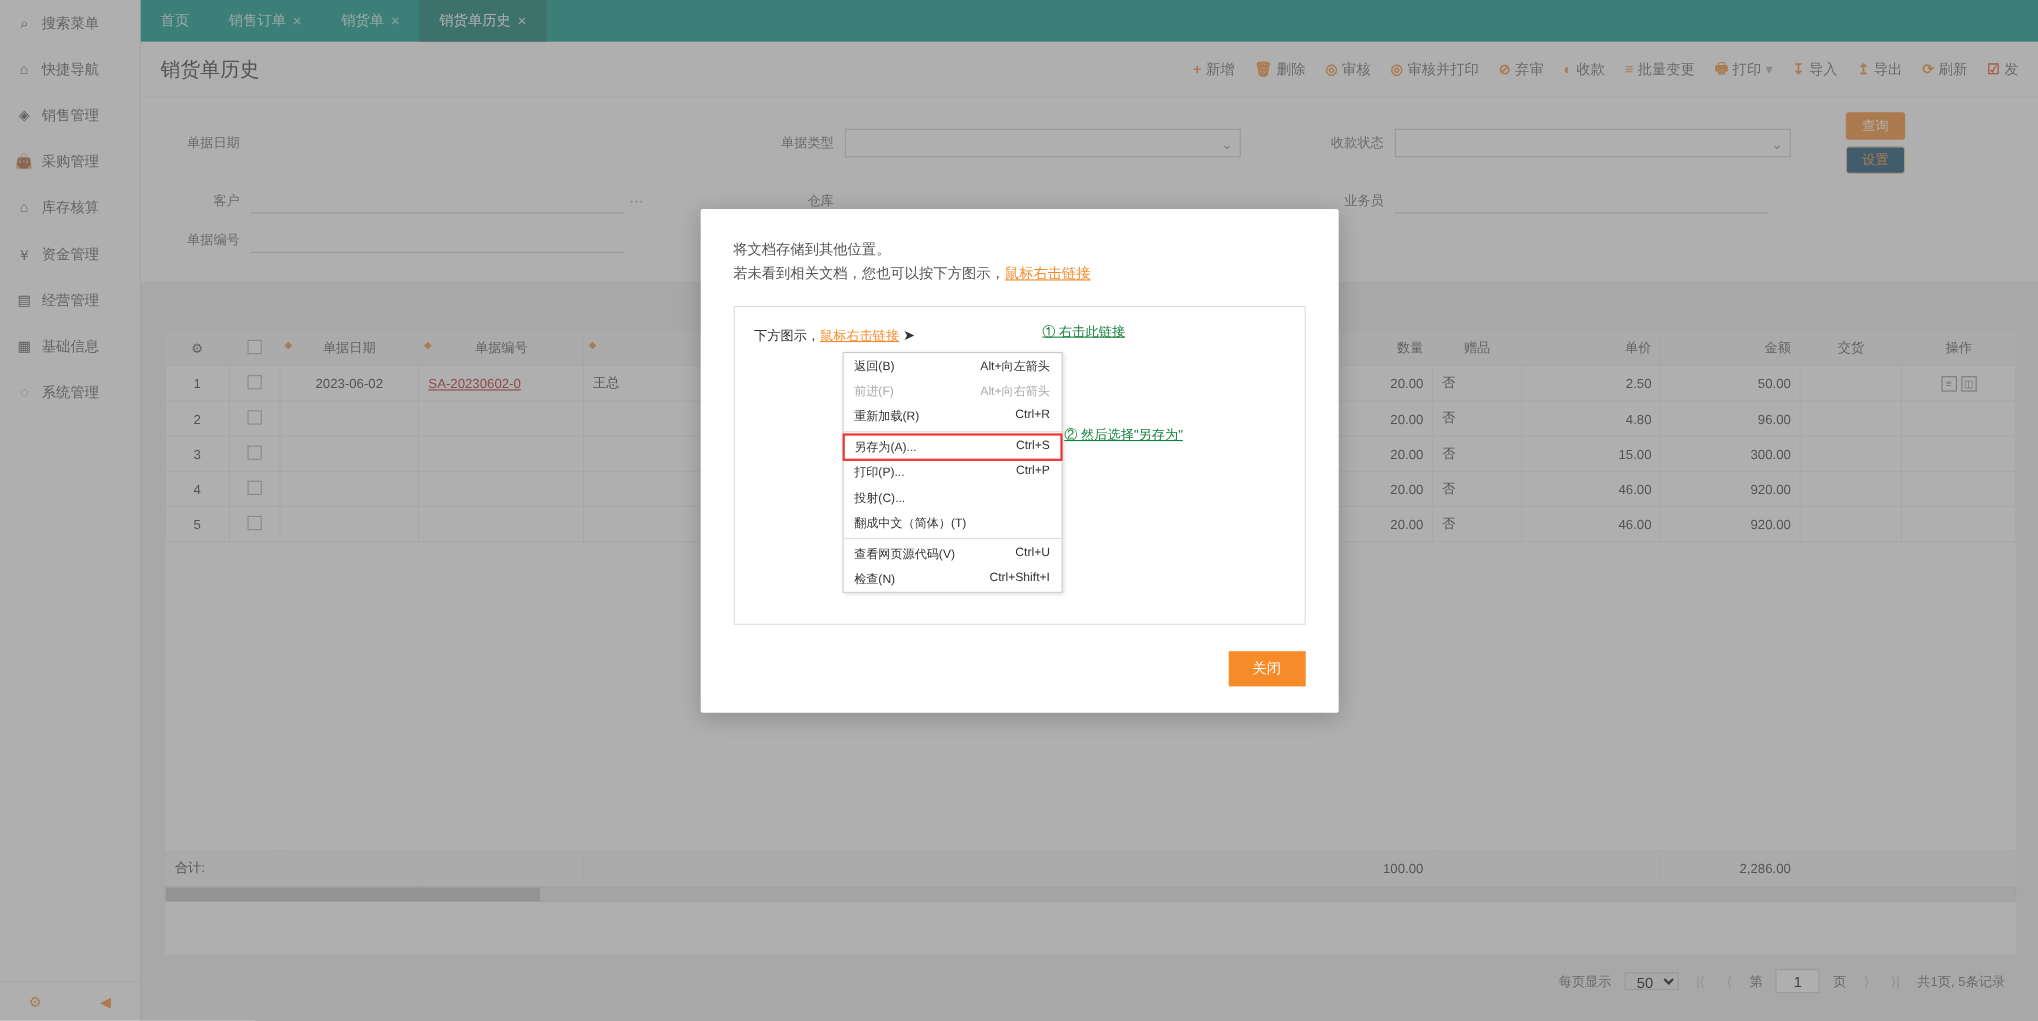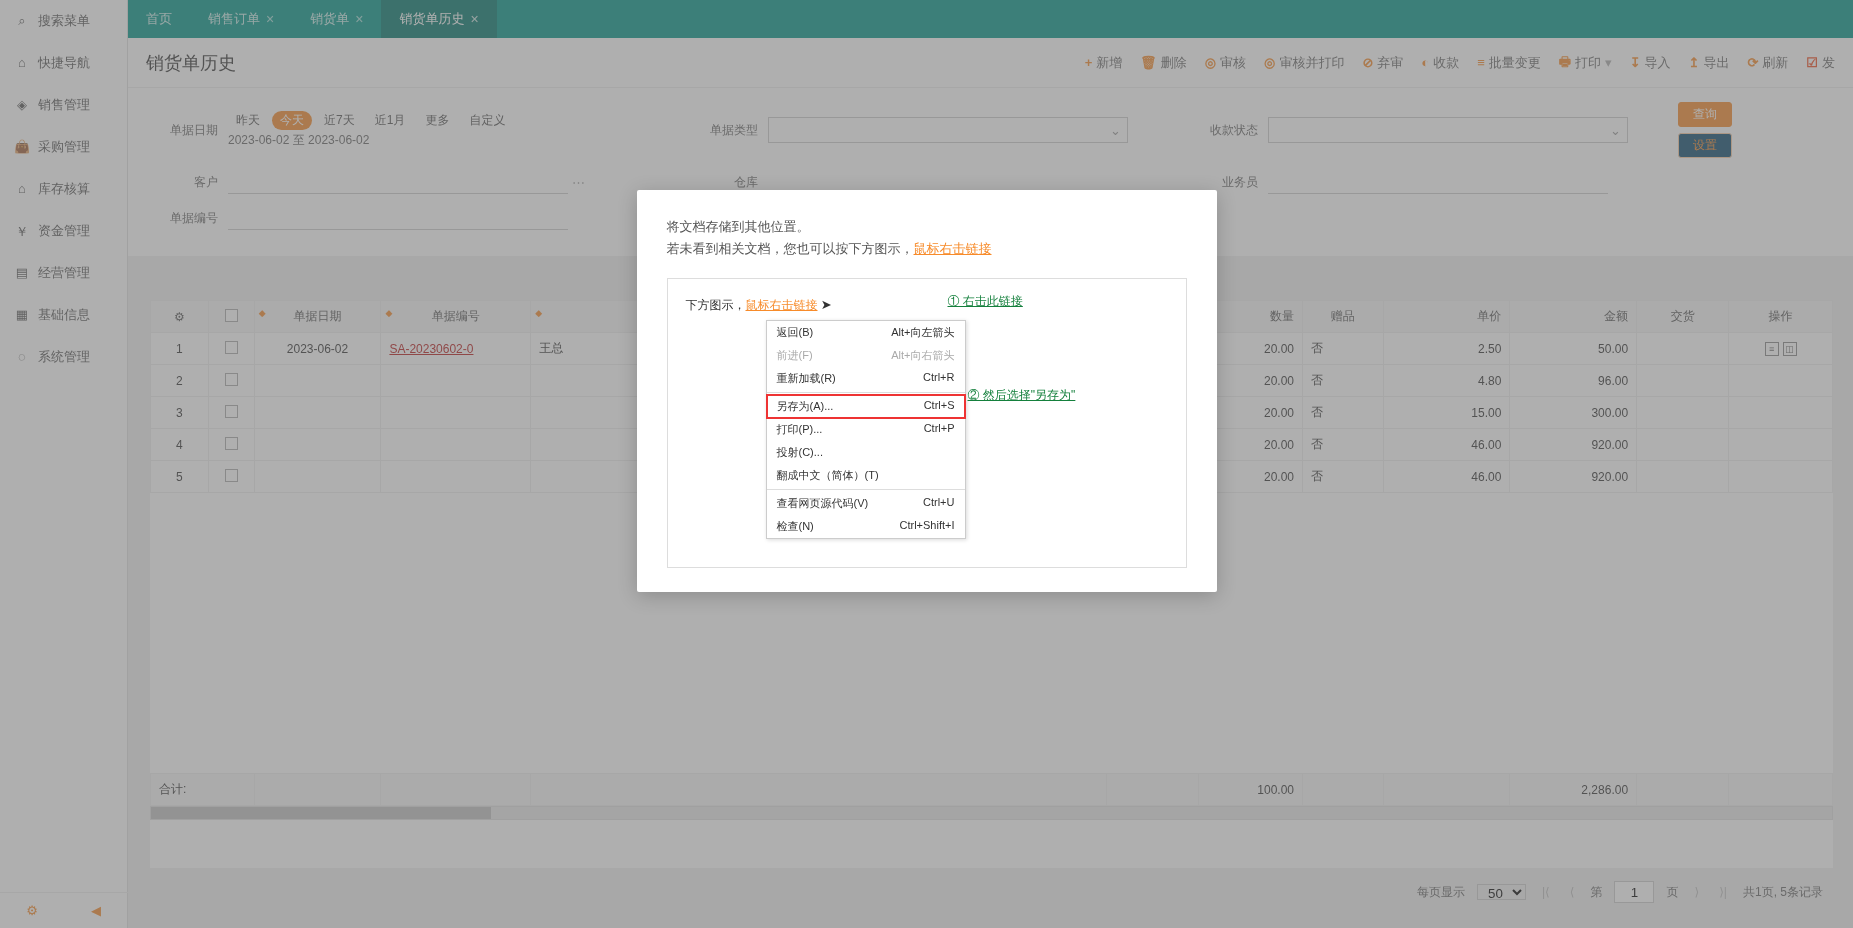--- a/index.html
+++ b/index.html
@@ -189,31 +189,20 @@
         <span class="ticon" style="color:#f04e23;">☑</span>
         <span>发</span>
       </div>
   </div>
 </div>
 
 <div class="filter-area">
   <div class="filter-row">
     <div class="filter-group" style="width:460px;">
       <div class="filter-label">单据日期</div>
-      <div>
-        <div id="date-chips" style="display:flex;gap:4px;margin-bottom:2px;">
-            <span class="date-chip">昨天</span>
-            <span class="date-chip active">今天</span>
-            <span class="date-chip">近7天</span>
-            <span class="date-chip">近1月</span>
-            <span class="date-chip">更多</span>
-            <span class="date-chip">自定义</span>
-          </div>
-        <div style="font-size:12px;color:#666;">2023-06-02 至 2023-06-02</div>
-      </div>
     </div>
     <div class="filter-group" style="width:460px;margin-left:80px;">
       <div class="filter-label">单据类型</div>
       <div class="filter-sel">
           <span>⌄</span>
         </div>
     </div>
     <div class="filter-group" style="width:460px;margin-left:40px;">
       <div class="filter-label">收款状态</div>
       <div class="filter-sel">
@@ -451,14 +440,17 @@
             <span>查看网页源代码(V)</span>
             <span>Ctrl+U</span>
           </div>
           <div class="cm-item">
             <span>检查(N)</span>
             <span>Ctrl+Shift+I</span>
           </div>
         </div>
       <div class="annot" style="top:108px;left:300px;">② 然后选择"另存为"</div>
     </div>
+    <div class="modal-footer">
+      <button class="close-btn">关闭</button>
+    </div>
   </div>
 </div>
 
 </body></html>

